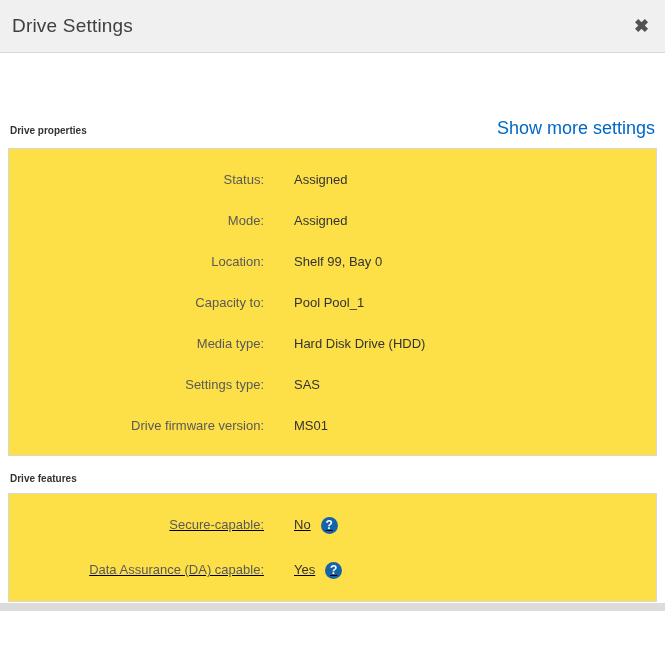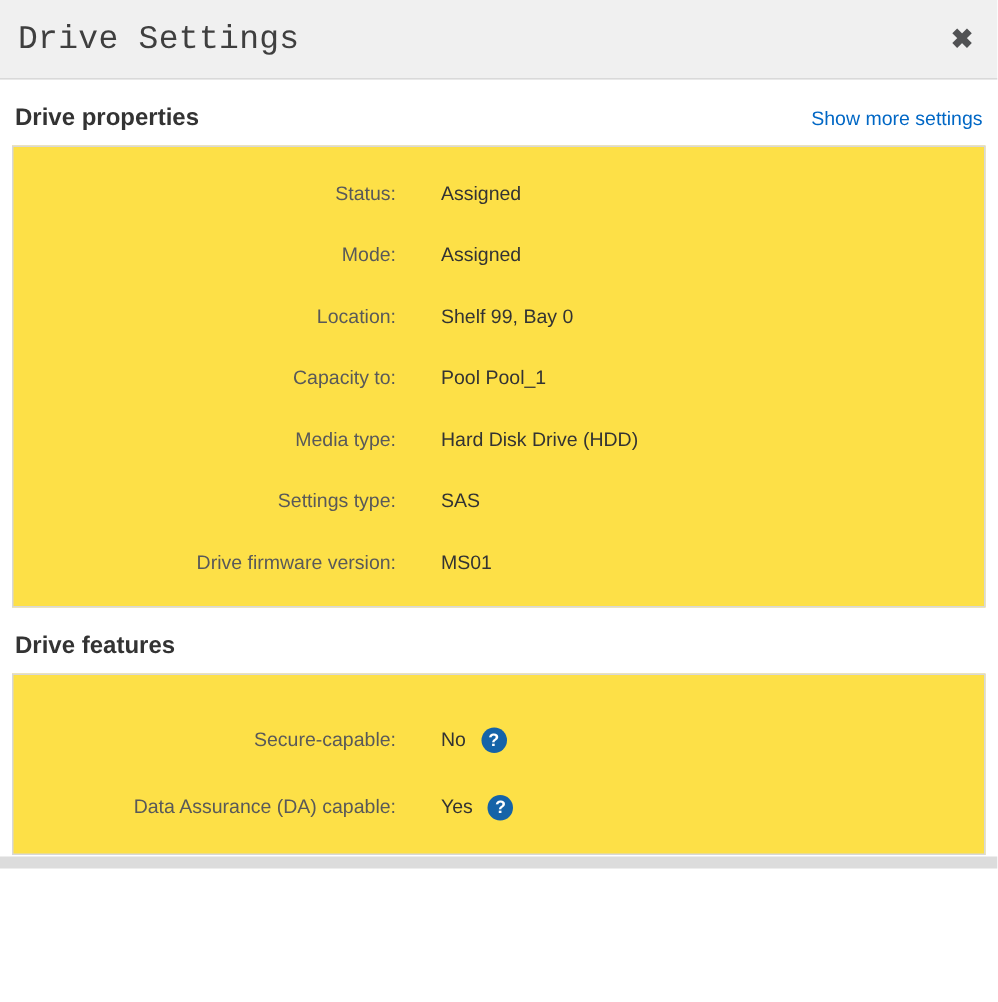--- a/index.html
+++ b/index.html
@@ -16,62 +16,62 @@
   .dlg-header {
     height: 53px;
     background: #f0f0f0;
     border-bottom: 1px solid #d9d9d9;
     display: flex;
     align-items: center;
     justify-content: space-between;
     padding: 0 16px 0 12px;
   }
   .dlg-title {
-    font-size: 22px;
+    font-size: 19px;
     color: #3f3f3f;
     letter-spacing: 0.2px;
-    font-family: Liberation Mono, monospace;
   }
   .dlg-close {
     font-size: 18px;
     font-weight: bold;
     color: #515254;
     cursor: pointer;
     line-height: 1;
     user-select: none;
   }
 
   .content { padding: 0 8px; }
 
   
   .section-head {
     display: flex;
     align-items: baseline;
     justify-content: space-between;
     margin: 17px 2px 9px 2px;
   }
   .section-title {
-    font-size: 16px;
+    font-size: 10px;
     font-weight: bold;
     color: #333333;
   }
   .more-link {
-    font-size: 13px;
+    font-size: 18px;
     color: #0067c5;
     text-decoration: none;
     cursor: pointer;
+    margin-top: 48px;
   }
 
   
   .panel {
     background: #fde047;
     border: 1px solid #d8d8d8;
   }
   .panel-props { padding: 22px 0 20px 0; }
-  .panel-feat  { padding: 34px 0 22px 0; }
+  .panel-feat  { padding: 22px 0 22px 0; text-decoration: underline; }
 
   .prop-row {
     display: flex;
     align-items: center;
     font-size: 13px;
     margin-bottom: 23px;
     line-height: 18px;
   }
   .panel-feat .prop-row { margin-bottom: 27px; }
   .prop-row:last-child { margin-bottom: 0; }

